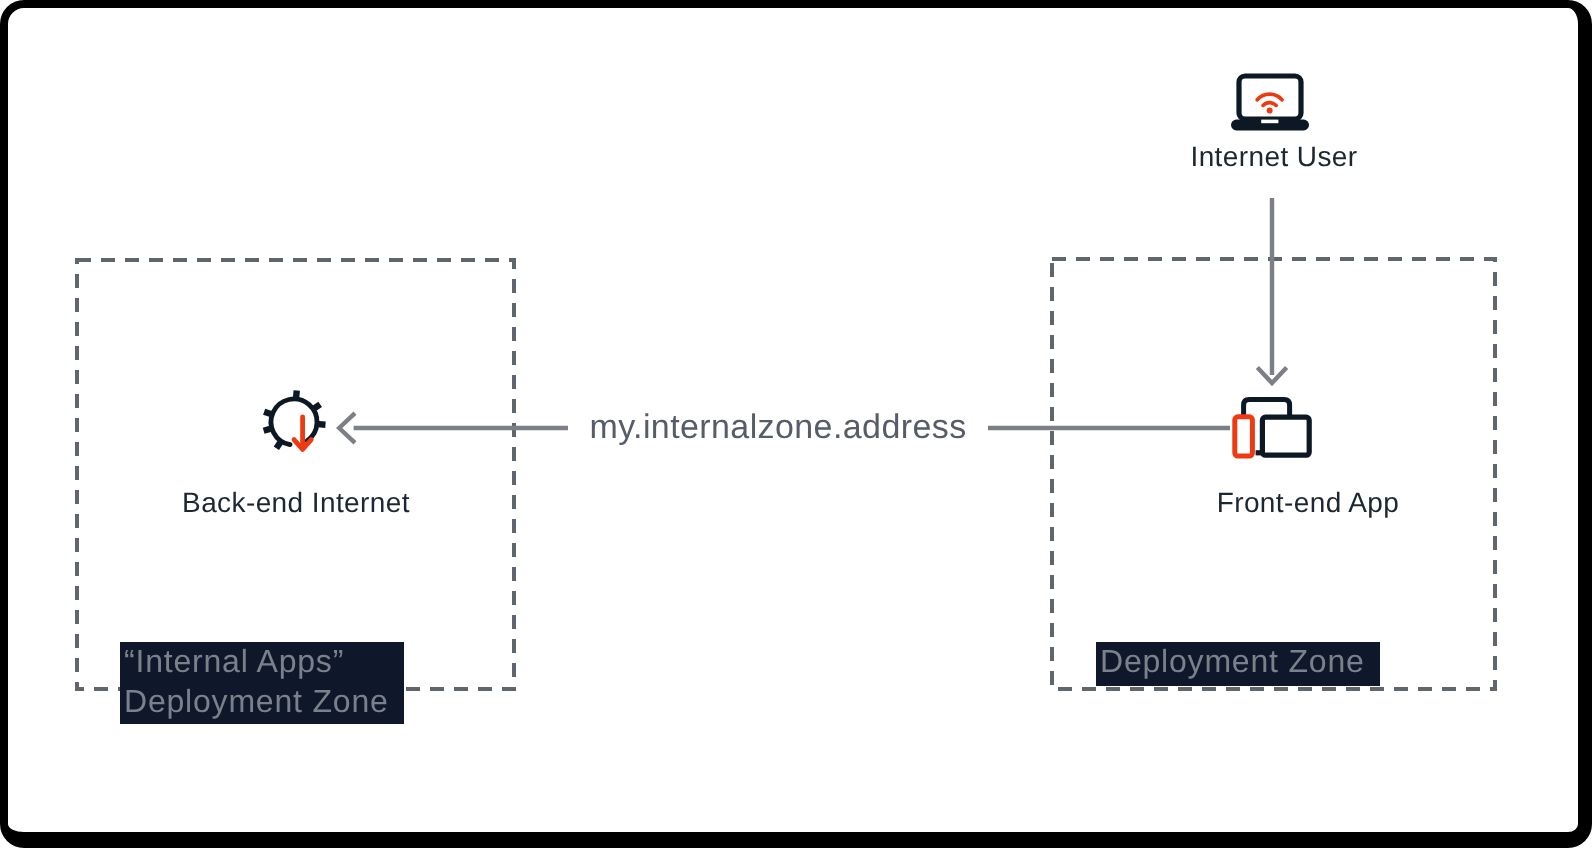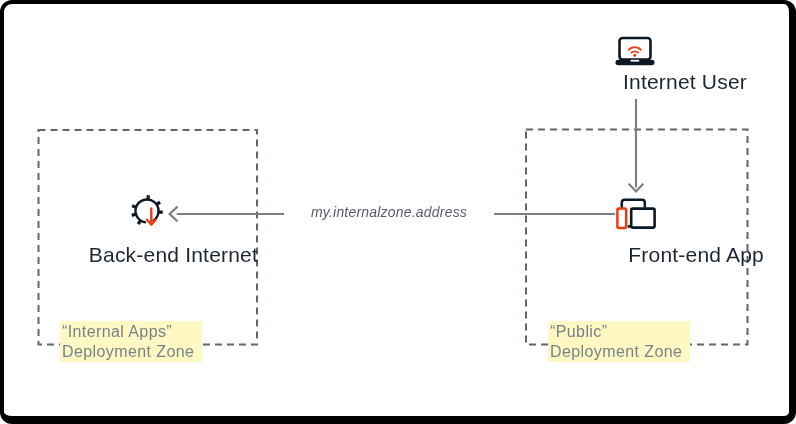--- a/index.html
+++ b/index.html
@@ -2,24 +2,24 @@
 <html><head>
 <meta charset="utf-8">
 <style>
   html,body{margin:0;padding:0;background:#ffffff;}
   body{width:796px;height:424px;position:relative;overflow:hidden;
        font-family:"Liberation Sans",sans-serif;}
   .frame{position:absolute;inset:0;box-sizing:border-box;background:#ffffff;
          border:solid #000000;border-width:4px 7px 8px 4px;border-radius:12px;}
   .abs{position:absolute;left:0;top:0;}
   .label{position:absolute;color:#1d2731;}
-  .node-label{font-size:21px;font-weight:500;letter-spacing:.2px;text-align:right;width:220px;}
-  .addr-label{font-size:14px;color:#575d68;letter-spacing:.2px;text-align:center;width:210px;background:#ffffff;font-style:italic;}
+  .node-label{font-size:14px;font-weight:500;letter-spacing:.2px;text-align:center;width:220px;}
+  .addr-label{font-size:17px;color:#575d68;letter-spacing:.2px;text-align:center;width:210px;background:#ffffff;}
   .zone-label{font-size:16px;font-weight:400;color:#7b818a;letter-spacing:.4px;
-              line-height:19.5px;background:#fef9c3;padding:1px 8px 1px 2px;}
+              line-height:19.5px;background:#0f172a;padding:1px 8px 1px 2px;}
 </style>
 </head>
 <body>
 
 <div class="frame"></div>
 
 <svg class="abs" width="796" height="424" viewBox="0 0 796 424">
 
   <rect x="38.5" y="130" width="218.5" height="214.5" fill="none" stroke="#60666d" stroke-width="2" stroke-dasharray="7 5"></rect>
   <rect x="526" y="129.5" width="221.5" height="215" fill="none" stroke="#60666d" stroke-width="2" stroke-dasharray="7 5"></rect>
@@ -75,15 +75,14 @@
 <div class="label node-label" style="left:38px;top:243px;">Back-end Internet</div>
 
 <div class="label addr-label" style="left:284px;top:204px;">my.internalzone.address</div>
 
 <div class="label zone-label" style="left:60px;top:321px;">
   <div>“Internal Apps”</div>
   <div>Deployment Zone</div>
 </div>
 
 <div class="label zone-label" style="left:548px;top:321px;">
-  <div>“Public”</div>
   <div>Deployment Zone</div>
 </div>
 
 </body></html>

